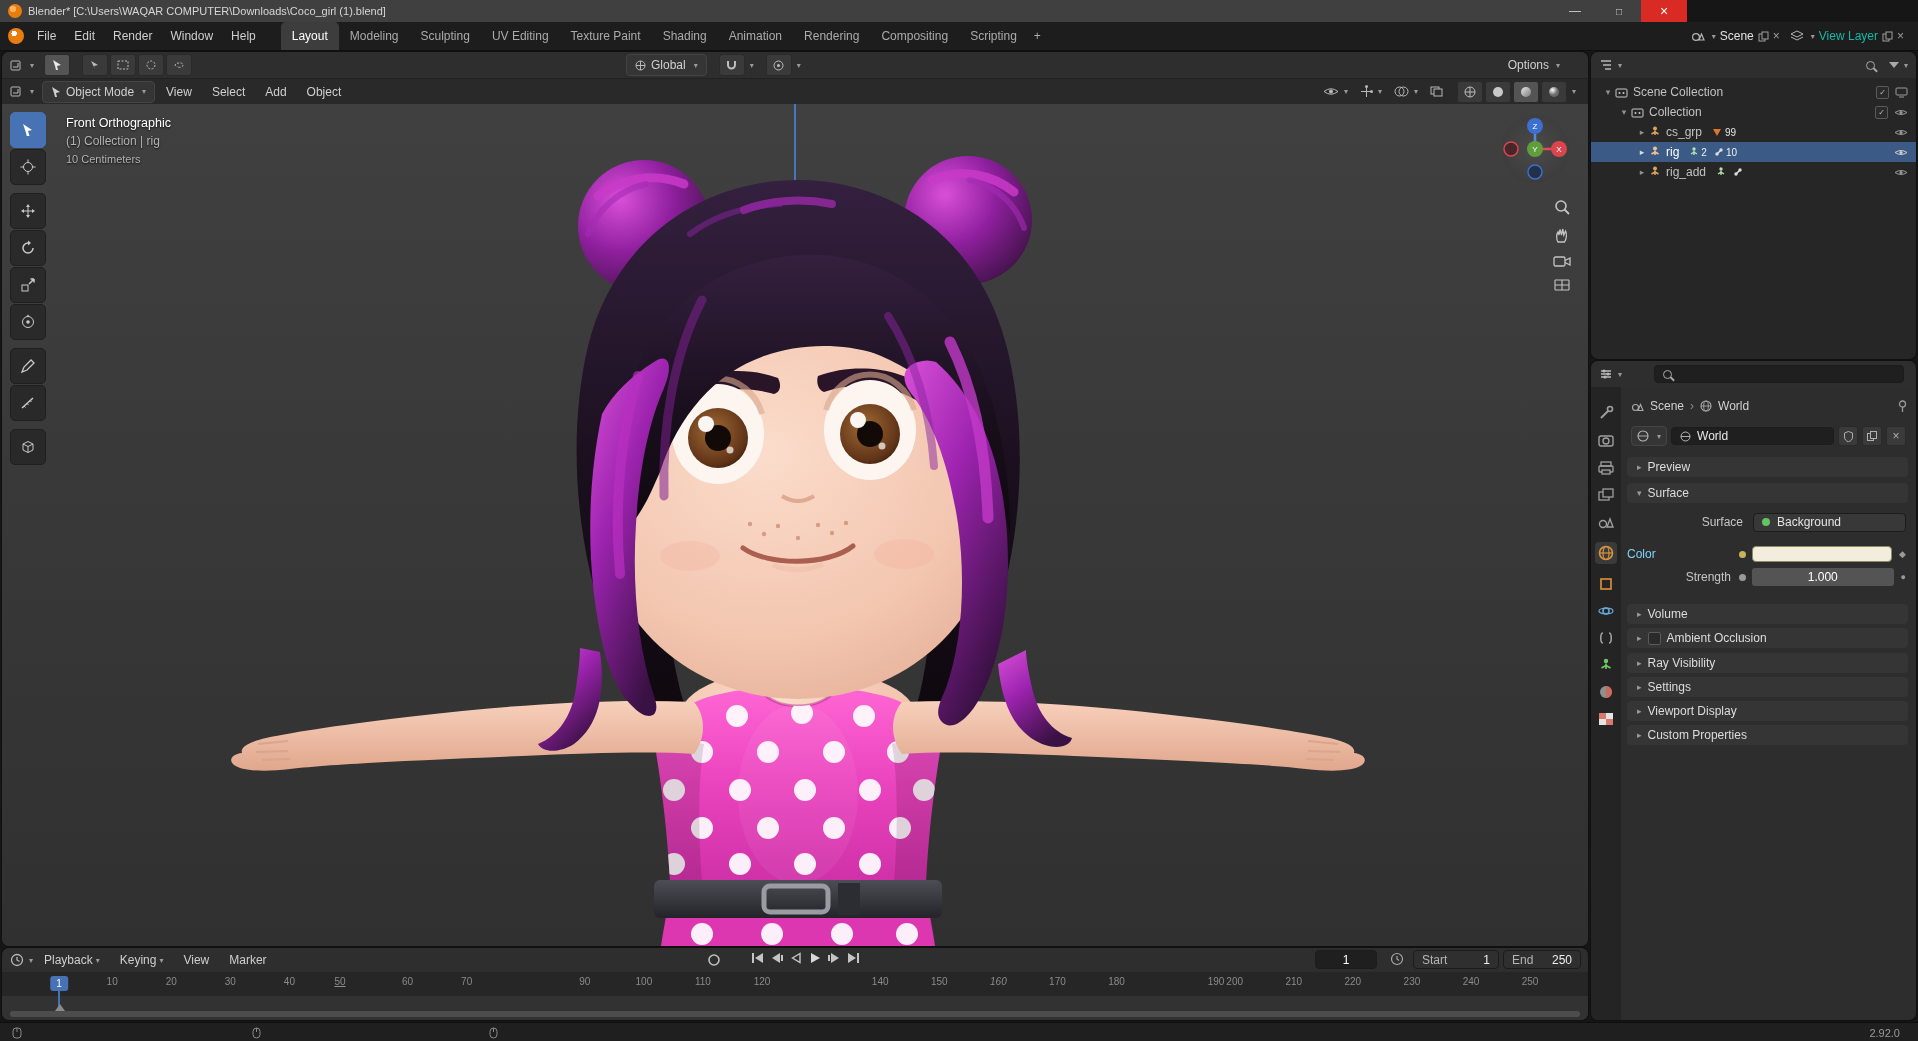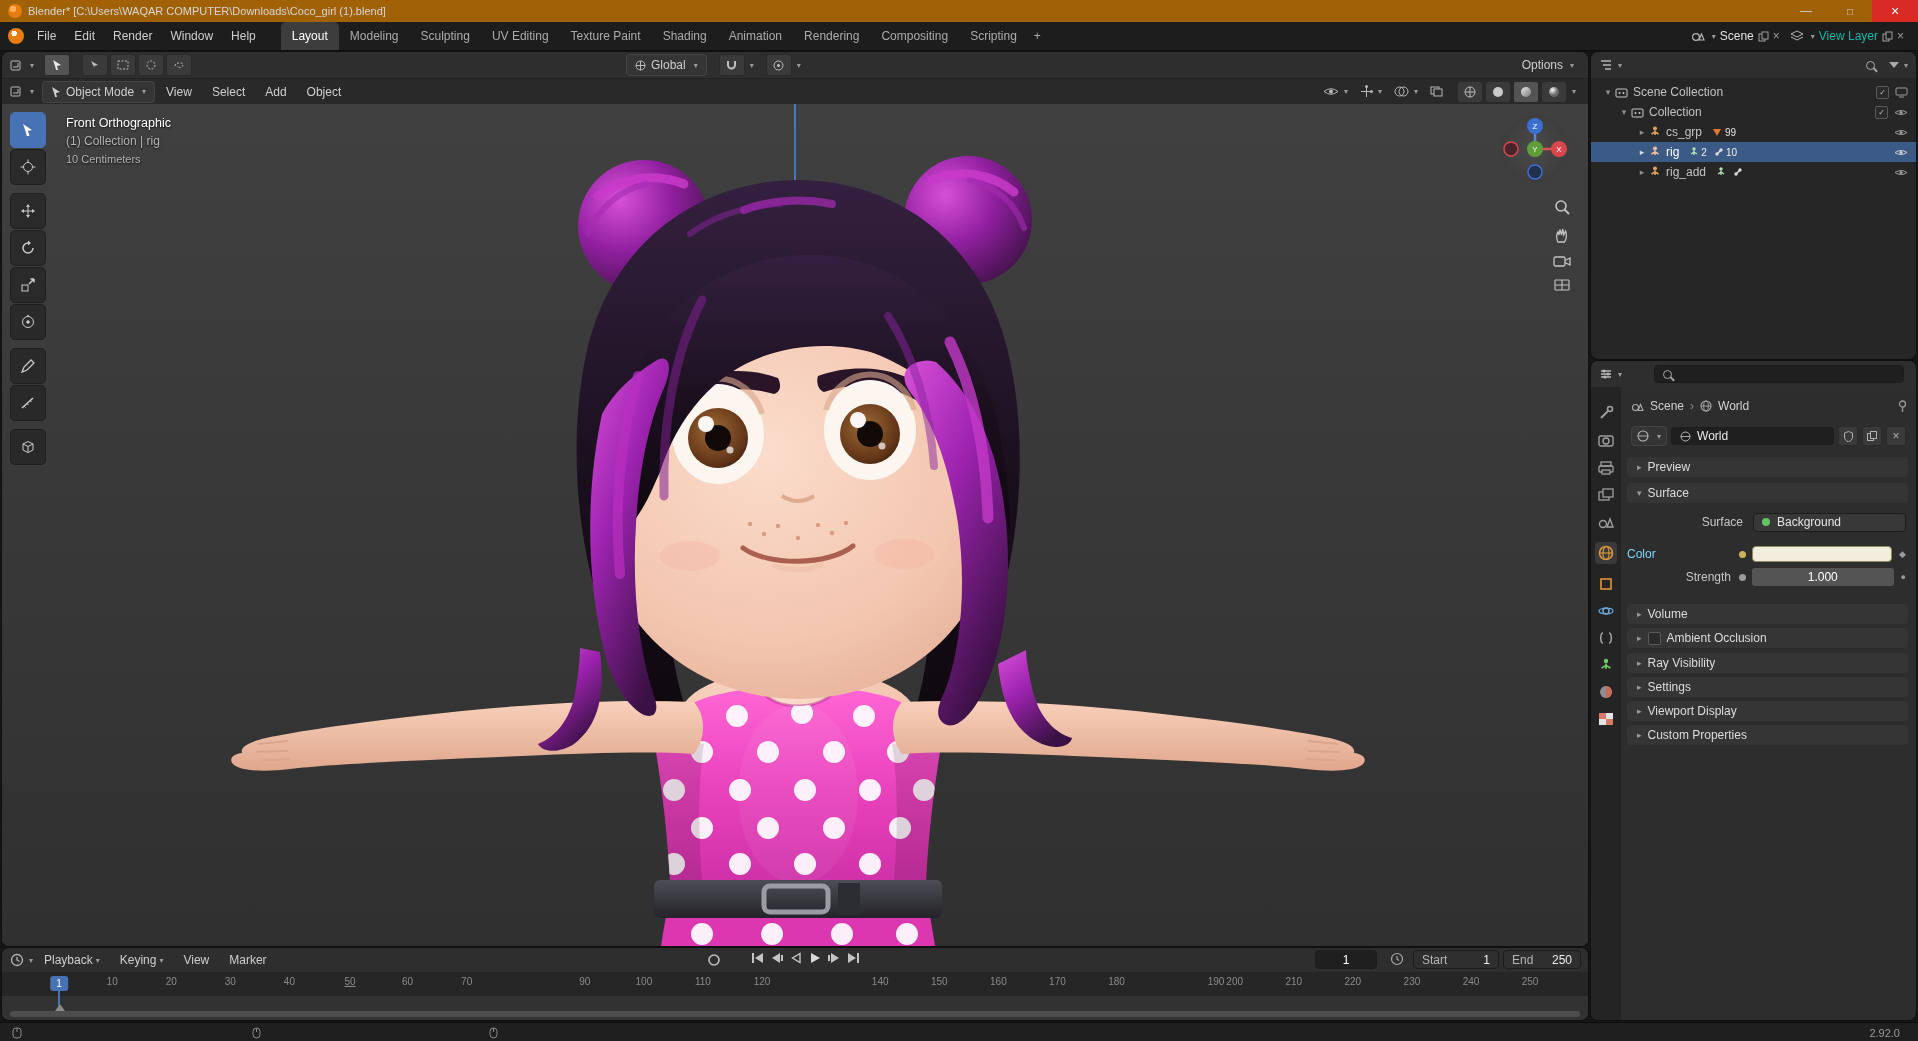--- a/index.html
+++ b/index.html
@@ -29,21 +29,21 @@
   .funnel{display:inline-block;width:0;height:0;border-left:5px solid transparent;border-right:5px solid transparent;border-top:6px solid #a8a8a8;position:relative;vertical-align:middle}
   .chk{width:11px;height:11px;background:#2a2a2a;border:1px solid #5a5a5a;border-radius:2px;color:#bdbdbd;font-size:8px;line-height:11px;text-align:center}
   svg{display:block}
   .ico{display:inline-flex;align-items:center;justify-content:center}
   .glabel{font-size:8px;fill:#fff;font-family:"Liberation Sans",sans-serif}
   .ovl-line{text-shadow:0 1px 2px rgba(0,0,0,.8);white-space:nowrap}
 </style>
 </head>
 <body>
 
-<div class="abs flex" style="left:0;top:0;width:1918px;height:22px;background:#a16207;border-bottom:1px solid #0c0c0c">
+<div class="abs flex" style="left:0;top:0;width:1687px;height:22px;background:#404040;border-bottom:1px solid #0c0c0c">
   <span class="ico" style="width:14px;height:14px;margin:0 6px 0 8px;background:radial-gradient(circle at 35% 35%, #ffb25e 0 25%, #e87d0d 26% 100%);border-radius:50%"></span>
   <span style="font-size:11px;color:#d6d6d6">Blender* [C:\Users\WAQAR COMPUTER\Downloads\Coco_girl (1).blend]</span>
   <span style="flex:1"></span>
   <span class="flex" style="width:44px;height:22px;justify-content:center;color:#cfcfcf">—</span>
   <span class="flex" style="width:44px;height:22px;justify-content:center;color:#cfcfcf;font-size:10px">□</span>
   <span class="flex" style="width:46px;height:22px;justify-content:center;background:#d92b24;color:#fff;font-size:14px">×</span>
 </div>
 
 <div class="abs flex" style="left:0;top:22px;width:1918px;height:28px;background:#1d1d1d;border-bottom:1px solid #0f0f0f">
   <span class="ico" style="width:16px;height:16px;margin:0 4px 0 8px;background:radial-gradient(circle at 38% 34%, #fff 0 18%, #e87d0d 19% 100%);border-radius:50%"></span>
@@ -160,21 +160,21 @@
     <span class="cv">▾</span>
     <span style="width:8px"></span>
     <span class="sbtn">
         <svg width="11" height="11">
           <circle cx="5.5" cy="5.5" r="4.5" fill="none" stroke="#bdbdbd"></circle>
           <circle cx="5.5" cy="5.5" r="1.5" fill="#bdbdbd"></circle>
         </svg>
       </span>
     <span class="cv">▾</span>
     <span style="flex:1"></span>
-    <span class="flex" style="gap:4px;margin-right:6px">
+    <span class="flex" style="gap:4px;margin-right:20px">
       <span>Options</span>
       <span class="cv">▾</span>
     </span>
   </div>
 
   <div class="hdr" style="height:26px;background:#292929;border-top:1px solid #222">
     <span class="ico">
         <svg width="15" height="13">
           <rect x="1" y="2" width="9" height="9" rx="1" fill="none" stroke="#b8b8b8"></rect>
           <path d="M3 8 L8 8 L8 4" fill="none" stroke="#b8b8b8"></path>
@@ -959,32 +959,32 @@
       <span style="color:#ededed">250</span>
     </span>
   </div>
 
   <div class="abs" style="left:0;top:24px;width:1586px;height:24px;background:#262626;border-bottom:1px solid #1e1e1e">
     <span style="position:absolute;left:0;top:0;width:100%;height:100%">
         <span class="tick" style="left: 110.172px;">10</span>
         <span class="tick" style="left: 169.252px;">20</span>
         <span class="tick" style="left: 228.332px;">30</span>
         <span class="tick" style="left: 287.412px;">40</span>
-        <span class="tick" style="left: 348px; text-decoration: underline;">50</span>
+        <span class="tick" style="left: 338px; text-decoration: underline;">50</span>
         <span class="tick" style="left: 405.572px;">60</span>
         <span class="tick" style="left: 464.652px;">70</span>
         <span class="tick" style="left: 523.732px; margin-top: 21px;">80</span>
         <span class="tick" style="left: 582.812px;">90</span>
         <span class="tick" style="left: 641.892px;">100</span>
         <span class="tick" style="left: 700.972px;">110</span>
         <span class="tick" style="left: 760.052px;">120</span>
         <span class="tick" style="left: 819.132px; margin-top: 32px;">130</span>
         <span class="tick" style="left: 878.212px;">140</span>
         <span class="tick" style="left: 937.292px;">150</span>
-        <span class="tick" style="left: 996.372px;">160</span>
+        <span class="tick" style="left: 996.372px; font-style: italic;">160</span>
         <span class="tick" style="left: 1055.45px;">170</span>
         <span class="tick" style="left: 1114.53px;">180</span>
         <span class="tick" style="left: 1214px;">190</span>
         <span class="tick" style="left: 1232.69px;">200</span>
         <span class="tick" style="left: 1291.77px;">210</span>
         <span class="tick" style="left: 1350.85px;">220</span>
         <span class="tick" style="left: 1409.93px;">230</span>
         <span class="tick" style="left: 1469.01px;">240</span>
         <span class="tick" style="left: 1528.09px;">250</span>
       </span>

